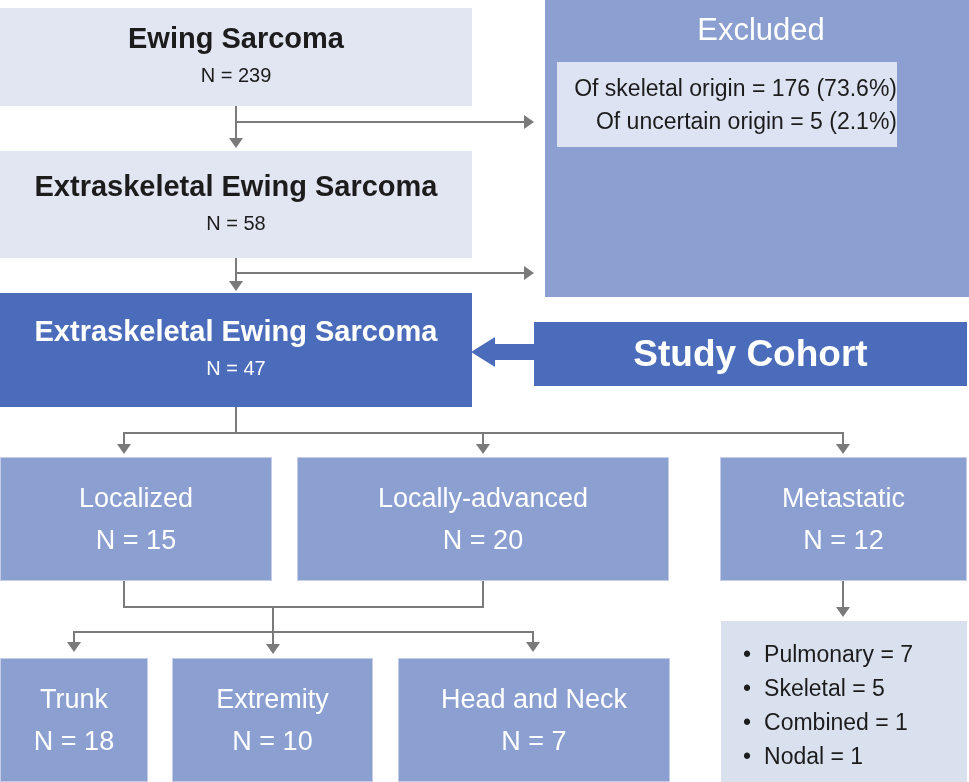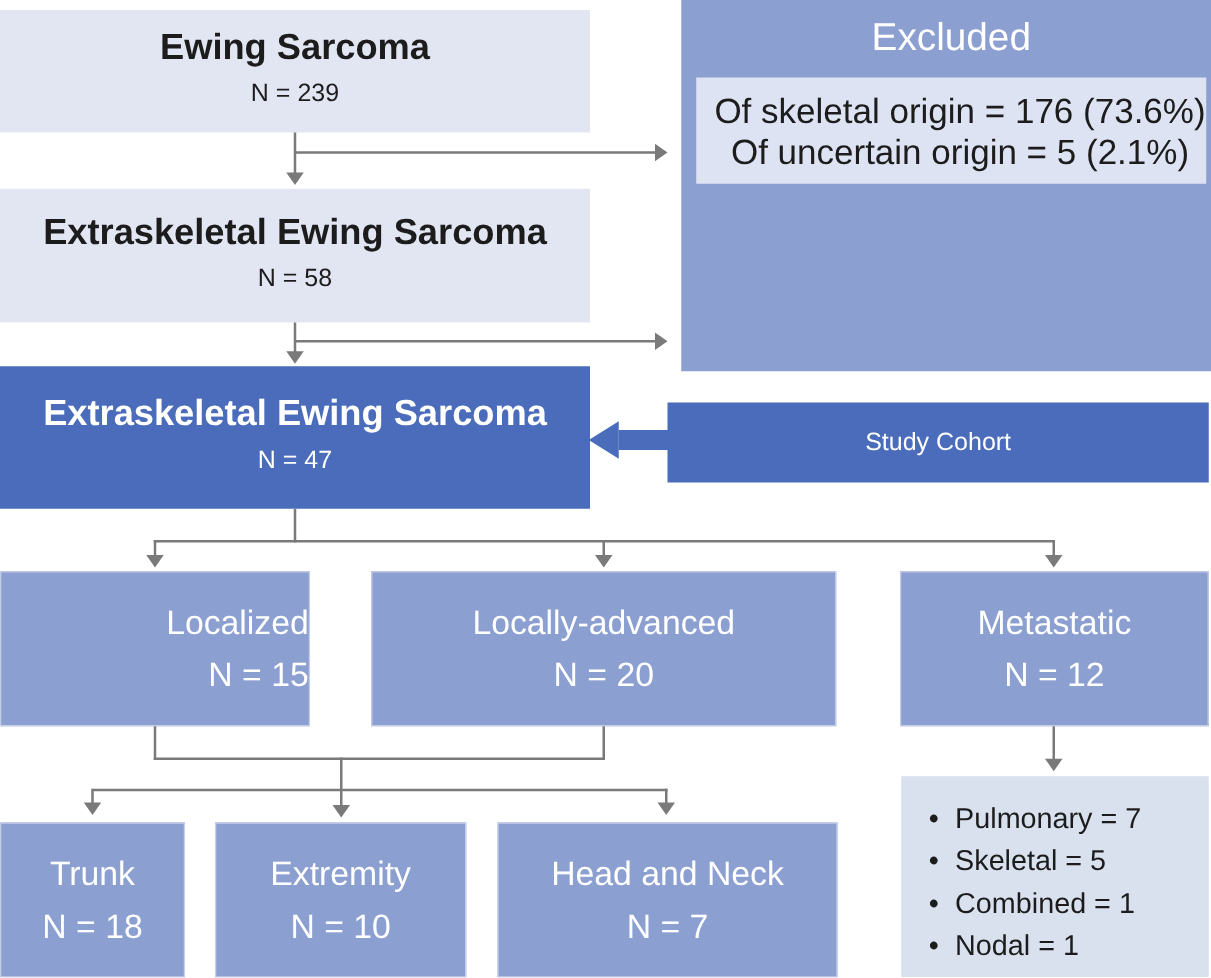--- a/index.html
+++ b/index.html
@@ -18,28 +18,28 @@
     font-family:"Liberation Sans", sans-serif;
   }
   .box{position:absolute;display:flex;flex-direction:column;justify-content:center;
        align-items:center;text-align:center;box-sizing:border-box;}
   .lav{background:var(--lavender);color:var(--text_dark);}
   .blue{background:var(--panel_blue);color:var(--text_white);border:1px solid #c3cde8;}
   .dark{background:var(--dark_blue);color:var(--text_white);}
   .t-bold{font-weight:bold;font-size:29px;line-height:37px;}
   .t-n{font-weight:normal;font-size:20px;line-height:37px;}
   .t-row{font-weight:normal;font-size:27px;line-height:42px;}
-  .t-cohort{font-weight:normal;font-size:20px;}
+  .t-cohort{font-weight:bold;font-size:37px;}
   
   #excluded-panel{position:absolute;background:var(--panel_blue);box-sizing:border-box;}
   #excluded-title{position:absolute;top:0;left:0;right:0;height:60px;display:flex;
     align-items:center;justify-content:center;color:var(--text_white);font-size:31px;}
-  .inner-box{position:absolute;left:12px;width:408px;background:var(--inner_light);
+  .inner-box{position:absolute;left:12px;width:340px;background:var(--inner_light);
     color:var(--text_dark);display:flex;flex-direction:column;justify-content:center;
-    padding-left:14px;box-sizing:border-box;font-size:28px;line-height:33px;text-align:center;}
+    padding-left:14px;box-sizing:border-box;font-size:23px;line-height:33px;text-align:right;}
   
   #metastatic-sites{position:absolute;background:var(--bullet_bg);color:var(--text_dark);
     display:flex;flex-direction:column;justify-content:flex-start;
     padding:16px 0 0 22px;box-sizing:border-box;font-size:23px;line-height:34px;text-align:left;}
   .site-item::before{content:"\2022";margin-right:13px;}
   
   .hline,.vline{position:absolute;background:var(--arrow_gray);}
   .hline{height:2px;}
   .vline{width:2px;}
   .arr-d{position:absolute;width:0;height:0;
@@ -82,21 +82,21 @@
     <div class="t-bold">Extraskeletal Ewing Sarcoma</div>
     <div class="t-n">N = 47</div>
   </div>
 
   <div class="box dark t-cohort" style="left:534px;top:322px;width:433px;height:64px;">
     <div>Study Cohort</div>
   </div>
   <div id="cohort-arrow-shaft"></div>
   <div id="cohort-arrow-head"></div>
 
-  <div class="box blue t-row" style="left:0;top:457px;width:248px;height:124px;align-items:flex-end;">
+  <div class="box blue t-row" style="left:0;top:457px;width:272px;height:124px;">
     <div>Localized</div>
     <div>N = 15</div>
   </div>
   <div class="box blue t-row" style="left:297px;top:457px;width:372px;height:124px;">
     <div>Locally-advanced</div>
     <div>N = 20</div>
   </div>
   <div class="box blue t-row" style="left:720px;top:457px;width:247px;height:124px;">
     <div>Metastatic</div>
     <div>N = 12</div>

